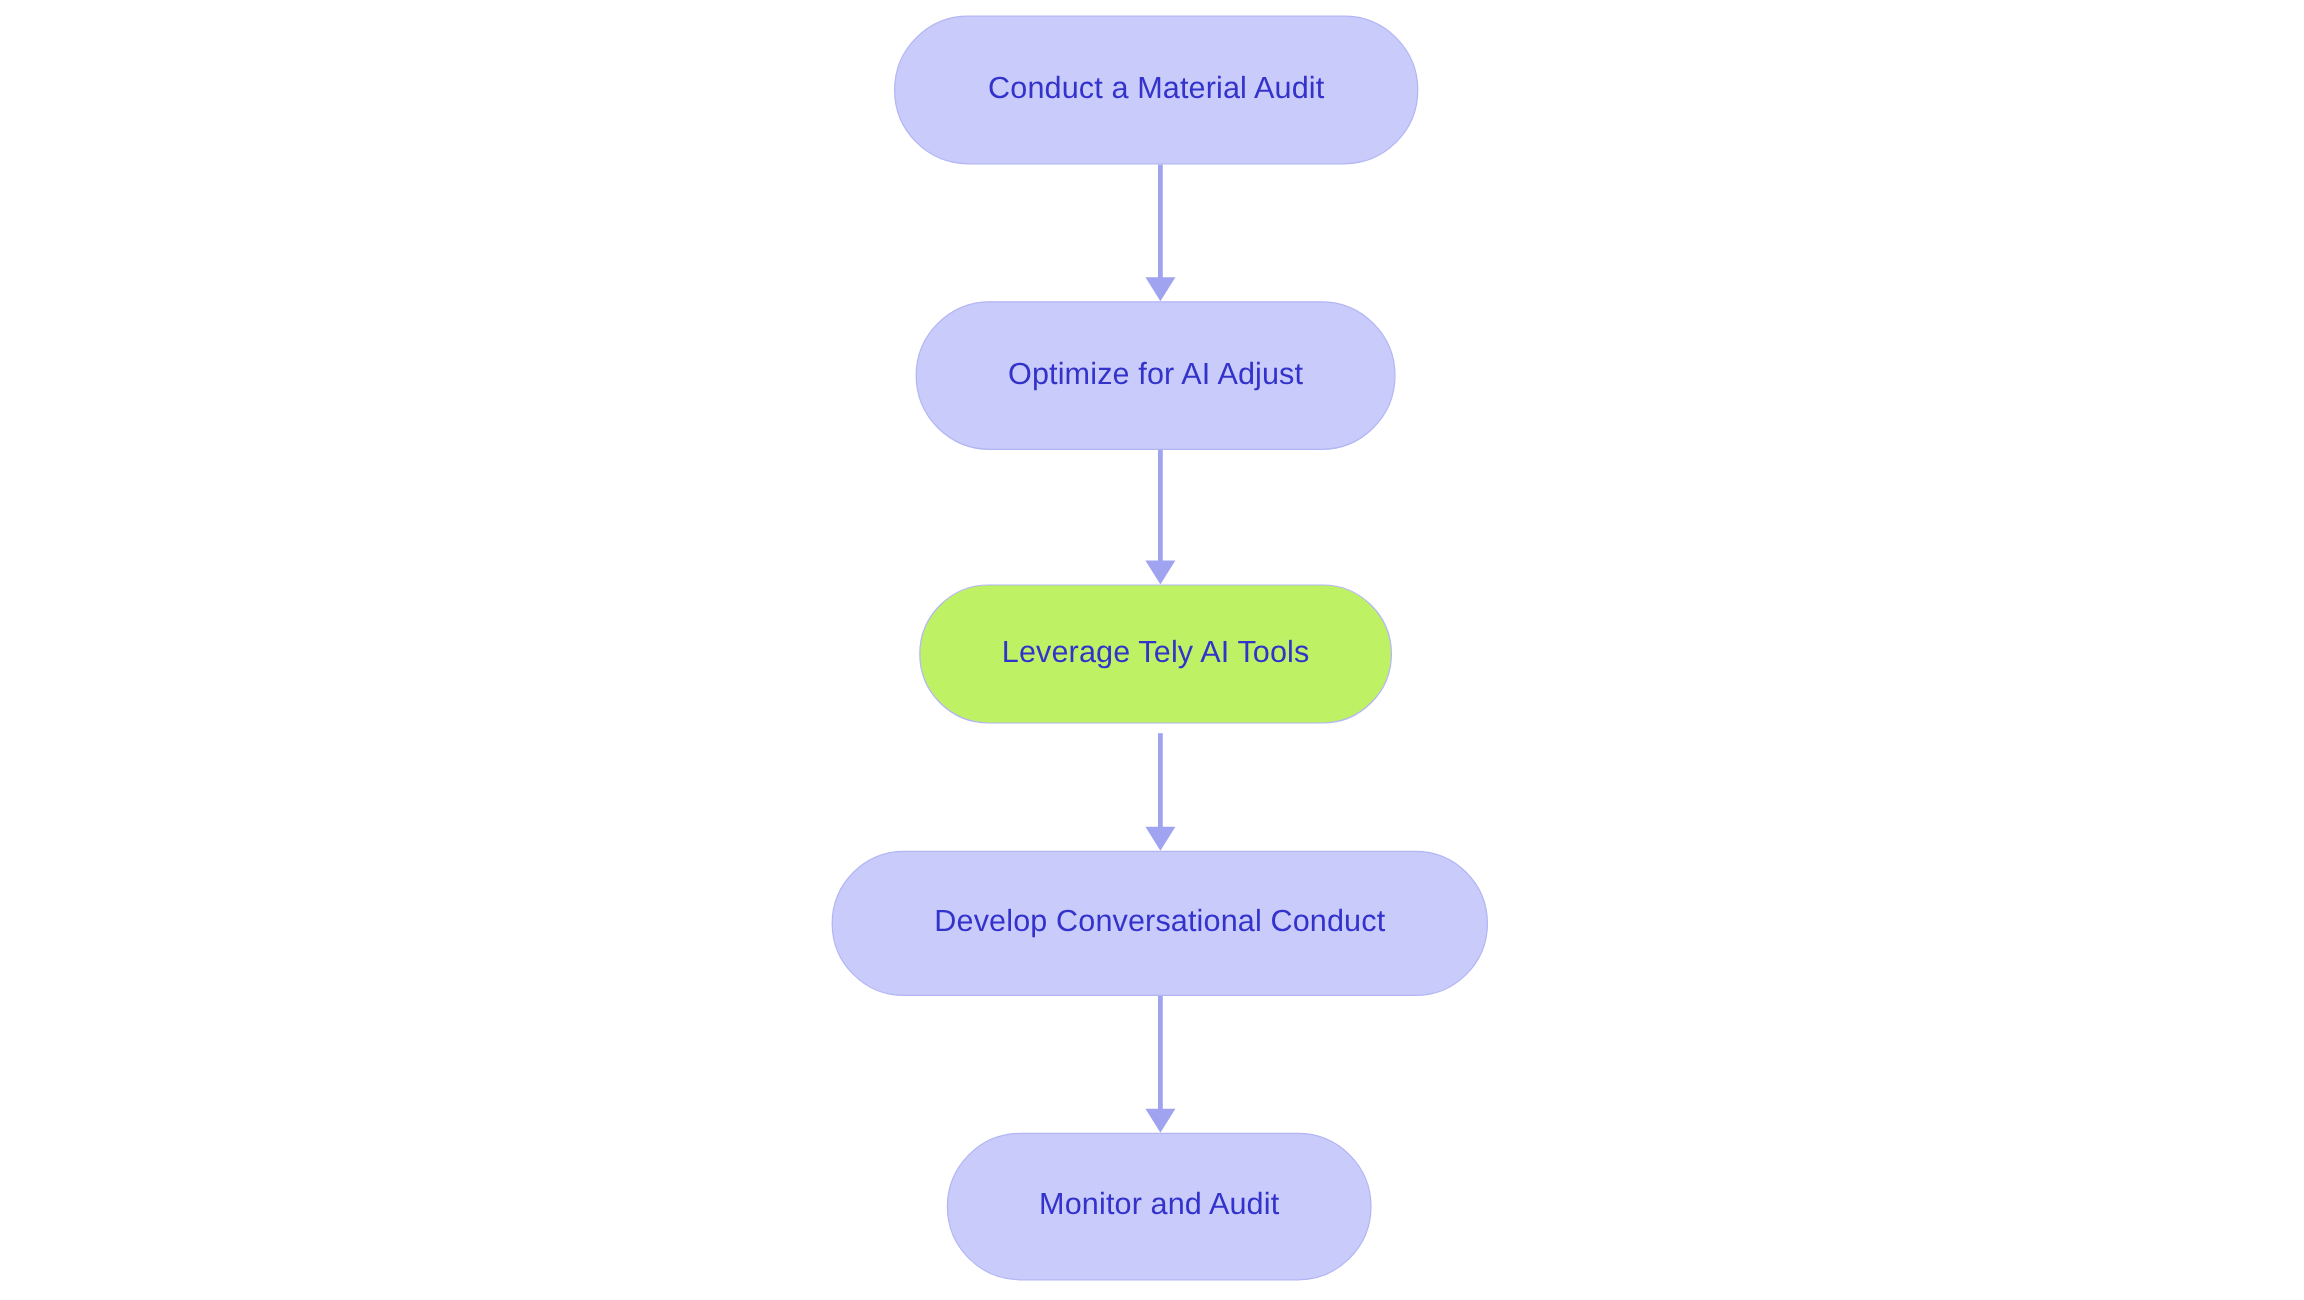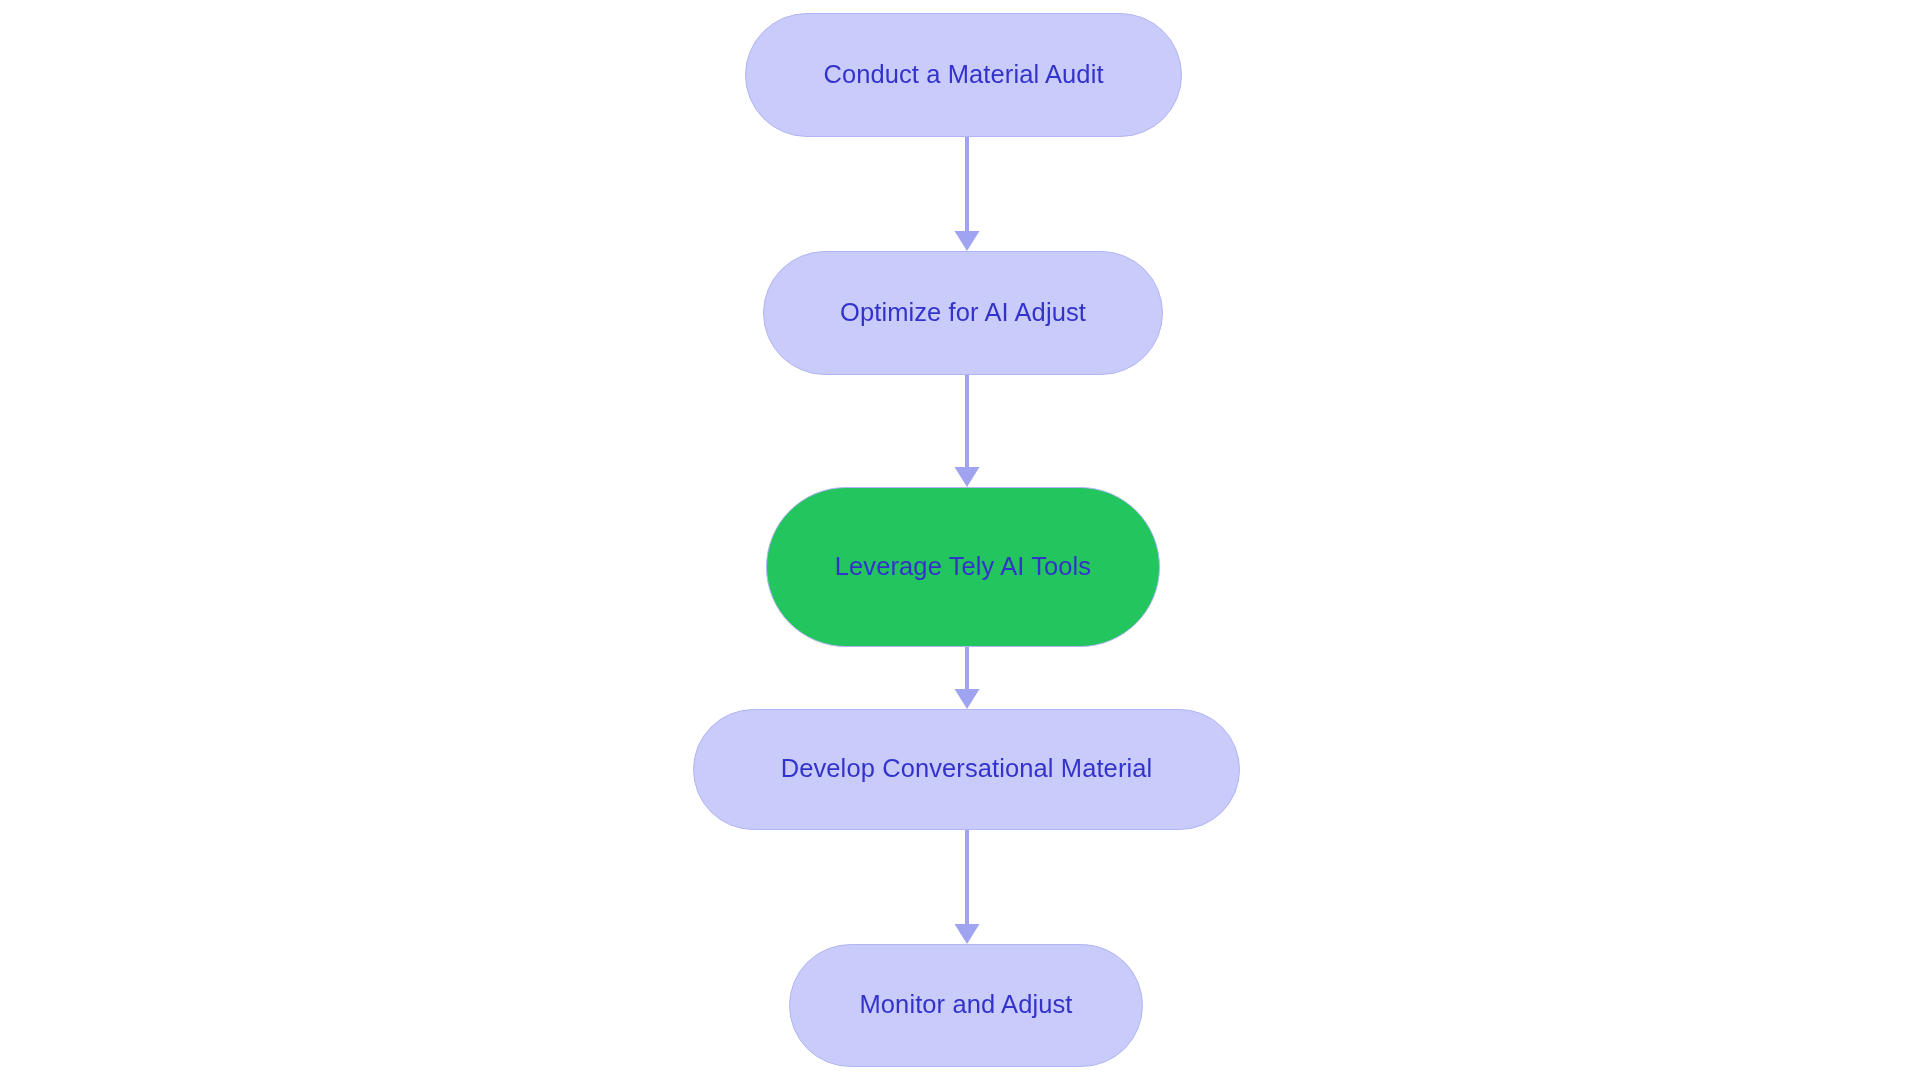--- a/index.html
+++ b/index.html
@@ -78,22 +78,22 @@
         <line x1="12" y1="0" x2="12" y2="96" stroke="#a0a4f0" stroke-width="4"></line>
         <polygon points="-0.5,94 24.5,94 12,114" fill="#a0a4f0"></polygon>
       </svg>
     </div>
     <div class="flow-node" style="left: 745px; top: 13px; width: 437px; height: 124px; background: rgb(201, 203, 250); border-color: rgb(178, 181, 244); color: rgb(51, 51, 204);">
       <span class="flow-node-label">Conduct a Material Audit</span>
     </div>
     <div class="flow-node" style="left: 763px; top: 251px; width: 400px; height: 124px; background: rgb(201, 203, 250); border-color: rgb(178, 181, 244); color: rgb(51, 51, 204);">
       <span class="flow-node-label">Optimize for AI Adjust</span>
     </div>
-    <div class="flow-node" style="left: 766px; top: 487px; width: 394px; height: 160px; background: #22c55e; border-color: rgb(178, 181, 244); color: rgb(51, 51, 204);">
+    <div class="flow-node" style="left: 766px; top: 487px; width: 394px; height: 116px; background: #bef264; border-color: rgb(178, 181, 244); color: rgb(51, 51, 204);">
       <span class="flow-node-label">Leverage Tely AI Tools</span>
     </div>
     <div class="flow-node" style="left: 693px; top: 709px; width: 547px; height: 121px; background: rgb(201, 203, 250); border-color: rgb(178, 181, 244); color: rgb(51, 51, 204);">
-      <span class="flow-node-label">Develop Conversational Material</span>
+      <span class="flow-node-label">Develop Conversational Conduct</span>
     </div>
     <div class="flow-node" style="left: 789px; top: 944px; width: 354px; height: 123px; background: rgb(201, 203, 250); border-color: rgb(178, 181, 244); color: rgb(51, 51, 204);">
-      <span class="flow-node-label">Monitor and Adjust</span>
+      <span class="flow-node-label">Monitor and Audit</span>
     </div>
   </div>
 
 </body></html>

